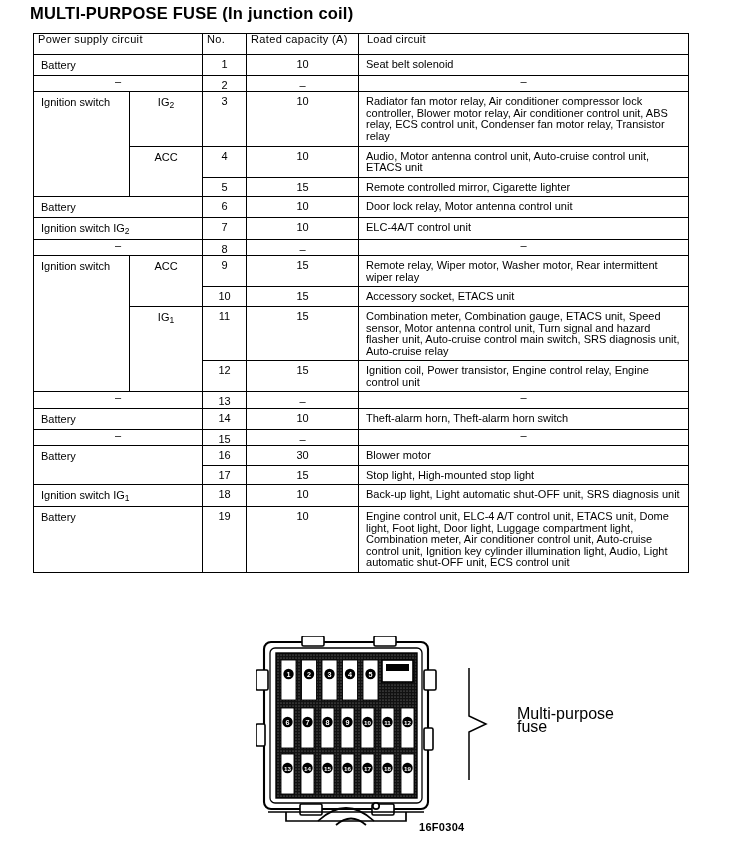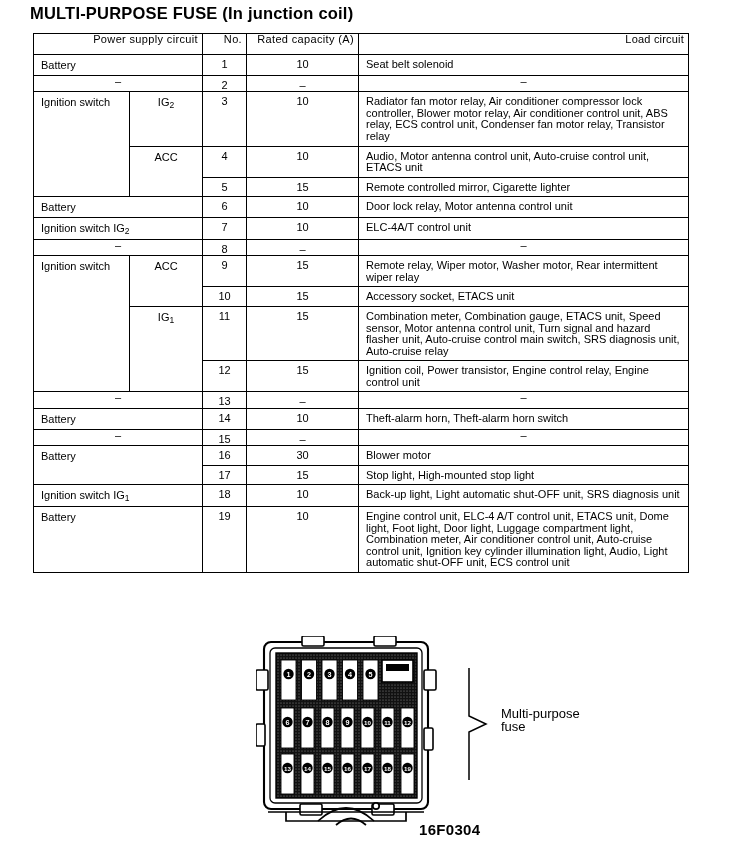--- a/index.html
+++ b/index.html
@@ -50,30 +50,30 @@
   }
 
   
   col.c-ps1 { width: 96px; }
   col.c-ps2 { width: 73px; }
   col.c-no  { width: 44px; }
   col.c-cap { width: 112px; }
   col.c-load{ width: 330px; }
 
   .hdr-cell {
-    text-align: right;
+    text-align: left;
     font-size: 11px;
     height: 21px;
     line-height: 21px;
     padding: 0 4px !important;
     white-space: nowrap;
     letter-spacing: 0.35px;
   }
   .hdr-left {
-    text-align: right;
+    text-align: left;
     padding-left: 8px !important;
     letter-spacing: 0.2px;
     margin-top: 39px;
   }
 
   td.ps-main   { padding: 5px 6px 3px 7px !important; margin-top: 37px; }
   td.ps-sub    { text-align: center; padding-top: 5px !important; }
   td.no-cell   { text-align: center; padding-top: 4px !important; }
   td.cap-cell  { text-align: center; padding-top: 4px !important; }
   td.load-cell { padding: 4px 5px 3px 7px !important; margin-top: 24px; }
@@ -96,30 +96,30 @@
     top: 636px;
     width: 210px;
     height: 205px;
   }
   #diagram svg { display: block; }
 
   #figure-code {
     position: absolute;
     left: 419px;
     top: 821px;
-    font-size: 15px;
+    font-size: 11px;
     font-weight: bold;
     letter-spacing: 0.3px;
   }
 
   #callout-label {
     position: absolute;
-    left: 501px;
+    left: 517px;
     top: 708px;
-    font-size: 13px;
+    font-size: 16px;
     line-height: 12.5px;
     white-space: pre-line;
   }
 </style>
 </head>
 <body>
 
 <div id="page-title">MULTI-PURPOSE FUSE (In junction coil)</div>
 
 <div id="fuse-table-wrap">

